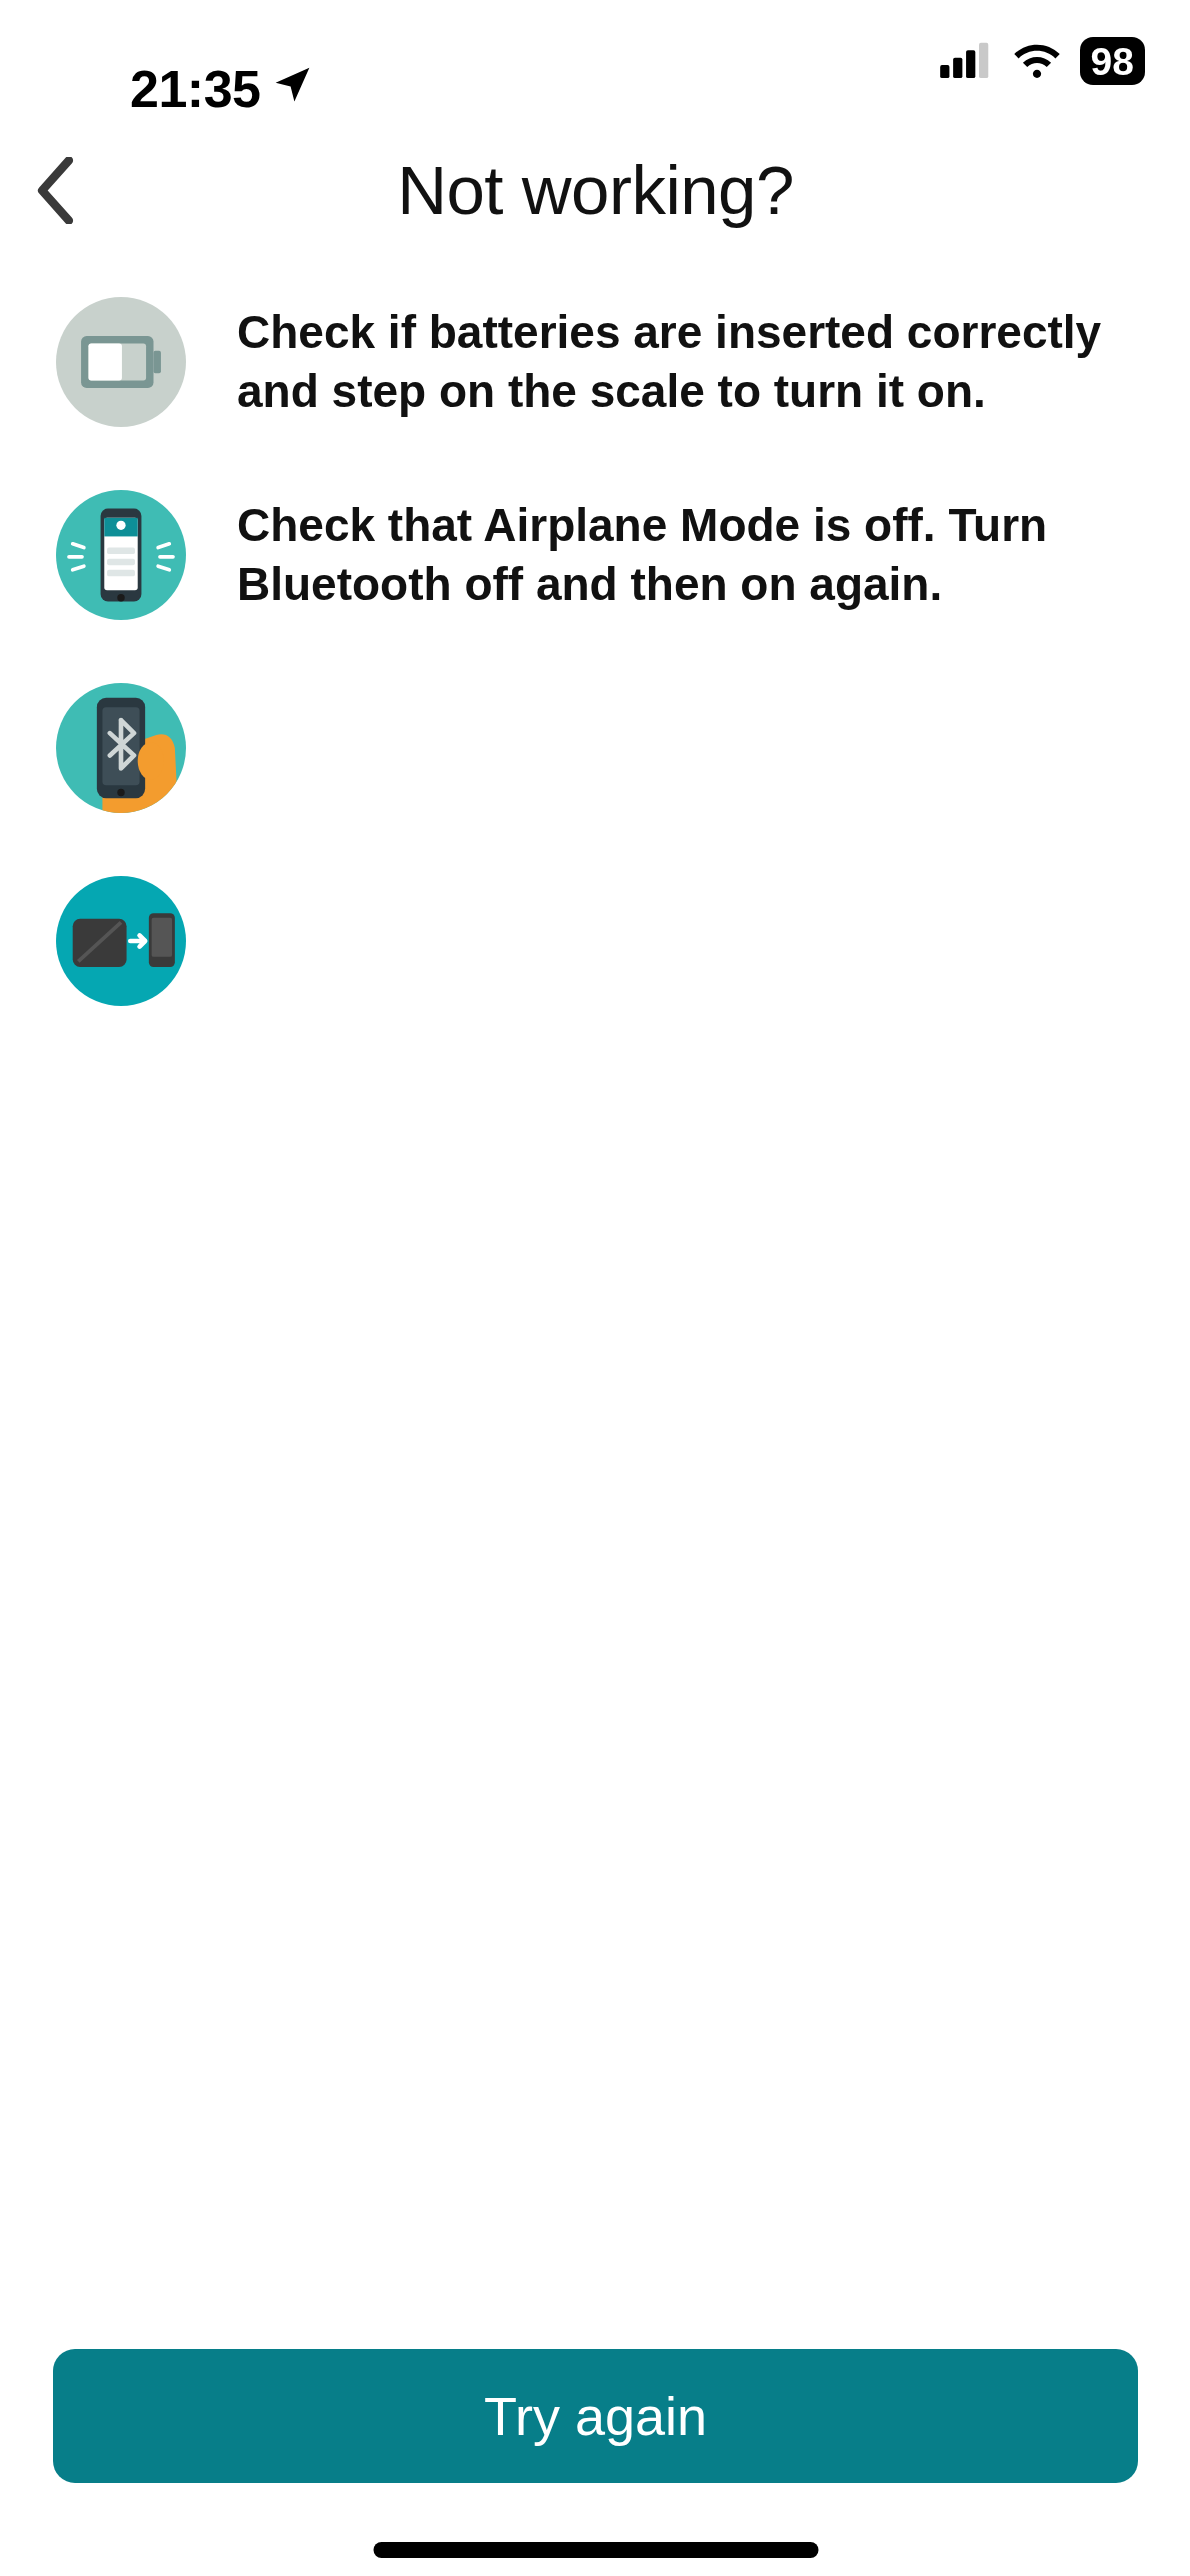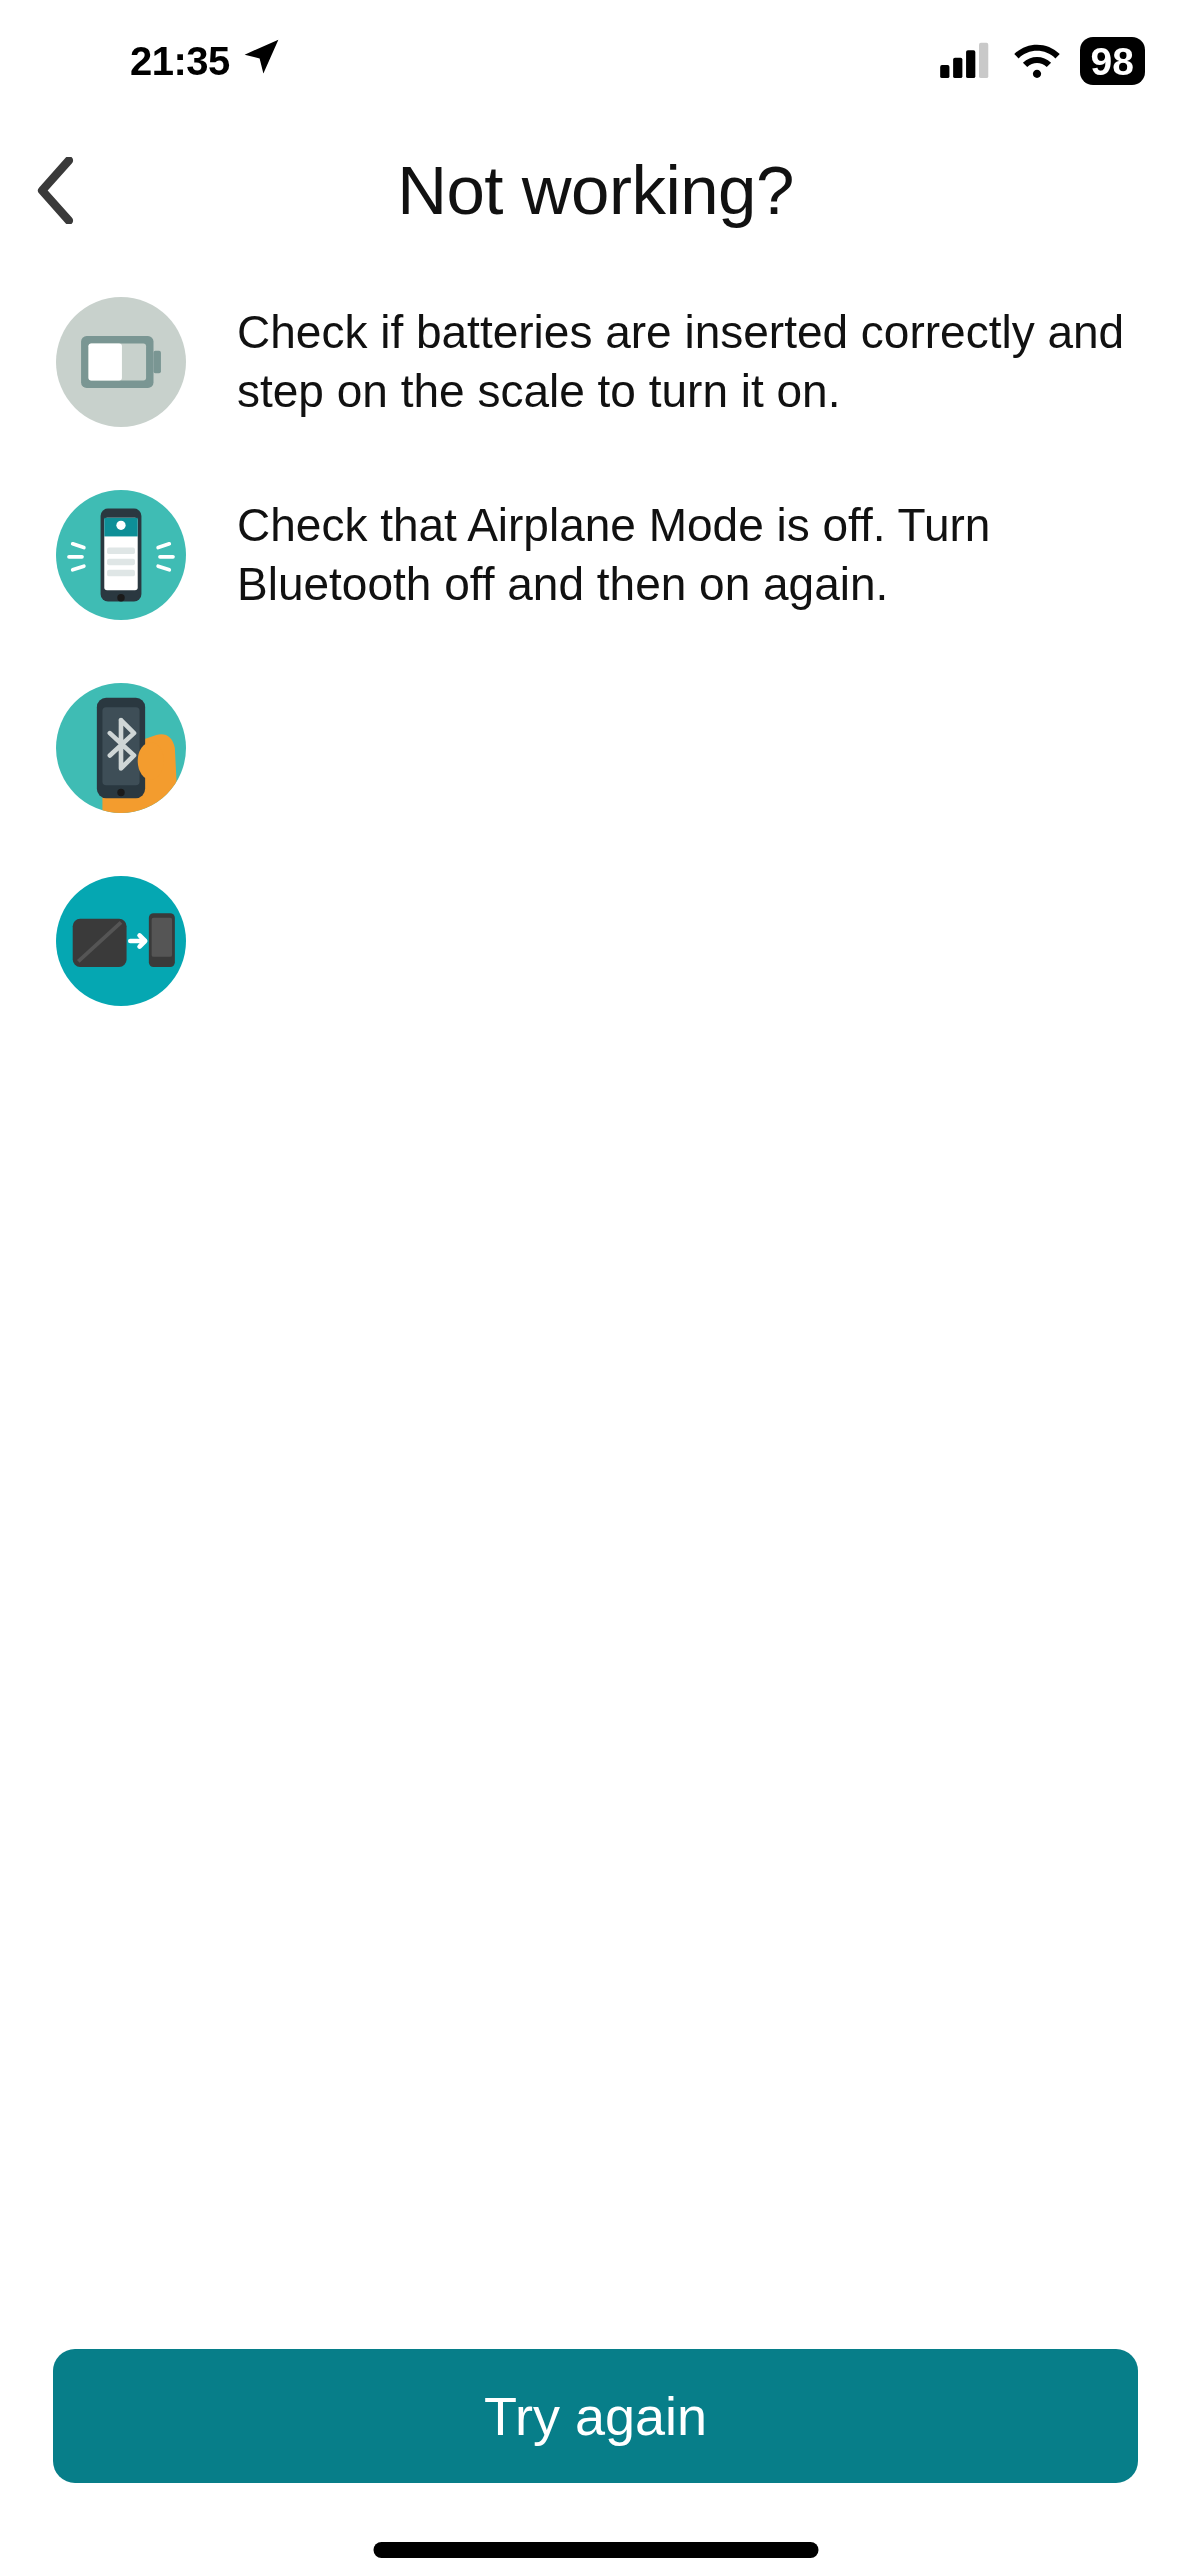--- a/index.html
+++ b/index.html
@@ -1,35 +1,35 @@
 <!DOCTYPE html>
 <html style="font-size:15px"><head>
   <meta charset="utf-8">
   <style>
     * { box-sizing: border-box; margin: 0; padding: 0; }
     html, body { width: 1191px; height: 2576px; background: #fff; font-family: -apple-system, "Helvetica Neue", Helvetica, Arial, sans-serif; color: #111; overflow: hidden; }
     .screen { position: relative; width: 1191px; height: 2576px; }
 
     
     .status-bar { position: relative; height: 111px; width: 100%; }
-    .status-time { position: absolute; left: 130px; top: 34px; font-size: 40px; font-weight: 600; letter-spacing: -0.5px; color: #000; display:flex; align-items:center; gap:9.3px;}
+    .status-time { position: absolute; left: 130px; top: 59px; font-size: 52px; font-weight: 600; letter-spacing: -0.5px; color: #000; display:flex; gap:9.3px;}
     .loc-arrow { display:inline-block; }
     .status-right { position: absolute; right: 46px; top: 37px; display: flex; align-items: center; gap: 16.7px; }
     .batt-pill { background:#000; color:#fff; border-radius: 13px; padding: 3.7px 11px; font-size: 39px; font-weight: 700; display:flex; align-items:center; height:48px; line-height:1;}
 
     
     .header { position: relative; height: 158px; width:100%; display:flex; align-items:center; justify-content:center;text-align:right;}
     .back-btn { position:absolute; left:18.5px; top:50%; transform:translateY(-50%); width:74px; height:74px; display:flex; align-items:center; justify-content:center;}
     .page-title { font-size: 69px; font-weight: 400; color:#111; letter-spacing:-0.5px;}
 
     
     .tips { padding: 28px 46px 0 56px; display:flex; flex-direction:column; gap: 63px; }
     .tip { display:flex; align-items:center; gap: 51px; }
     .tip-icon { flex: 0 0 130px; width:130px; height:130px; border-radius: 65px; display:flex; align-items:center; justify-content:center; }
-    .tip-text { font-size: 46px; line-height: 1.28; color:#111; max-width: 890px;}
+    .tip-text { font-size: 46px; line-height: 1.28; color:#111; max-width: 890px; font-weight: bold;}
 
     .icon-bg-grey { background:#c8d1cc; }
     .icon-bg-teal { background:#3fbcb4; }
     .icon-bg-teal2 { background:#05a7b2; }
 
     
     .bottom-bar { position:absolute; left:0; right:0; bottom: 93px; display:flex; justify-content:center;align-items:center;}
     .primary-btn { width: 1085px; height: 134px; background:#077e89; color:#fff; border:none; border-radius: 22px; font-size: 54px; font-weight:400; display:flex; align-items:center; justify-content:center;}
 
     

